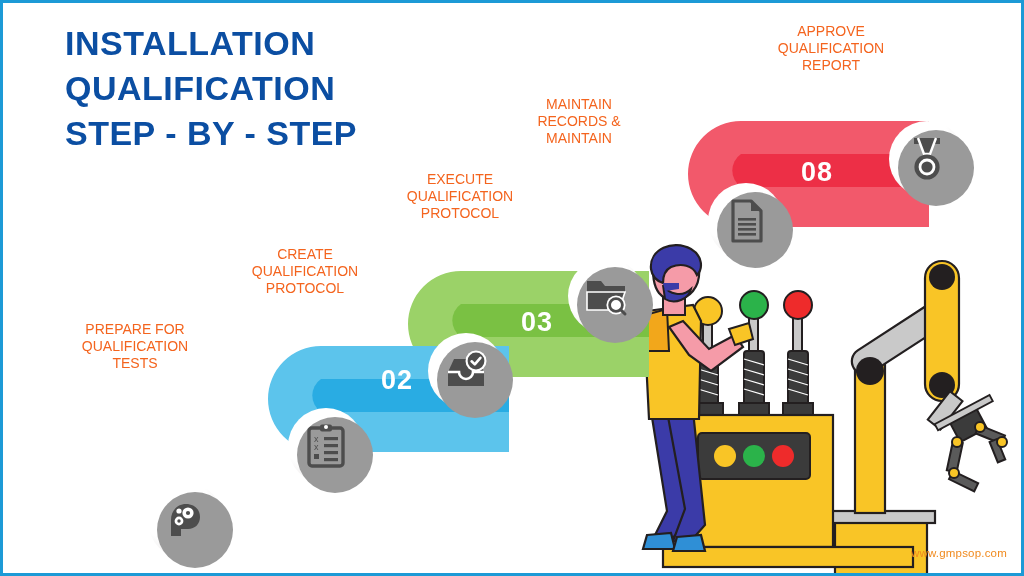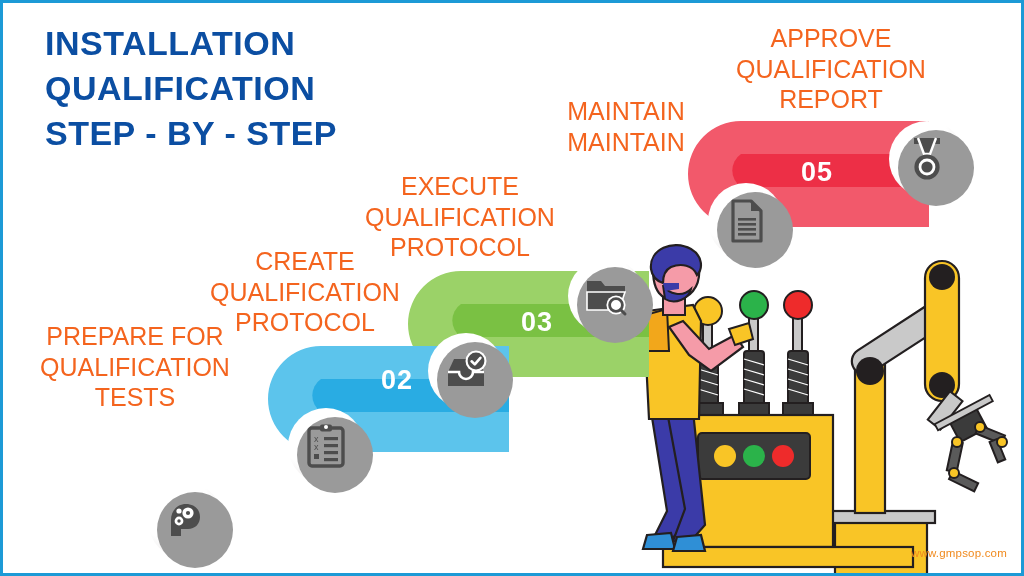--- a/index.html
+++ b/index.html
@@ -11,32 +11,32 @@
   #canvas{
     position:relative;width:1024px;height:576px;
     background:#ffffff;
     box-sizing:border-box;
     border:3px solid #1c9ad6;
     overflow:hidden;
   }
 
   
   #title{
-    position:absolute;left:42px;top:18px;width:400px;
+    position:absolute;left:62px;top:18px;width:400px;
     color:#0b4ea2;
     font-size:34px;font-weight:bold;line-height:1.32;
     letter-spacing:.5px;
   }
   #title .tline{display:block;white-space:nowrap;}
 
   
   .caption{
     position:absolute;
     color:#f4641e;
-    font-size:25px;line-height:1.22;
+    font-size:14px;line-height:1.22;
     text-align:center;
     white-space:nowrap;
   }
   .caption span{display:block;}
 
   
   .band{position:absolute;}
   .band .hook{
     position:absolute;left:0;top:0;
     width:100%;height:100%;
@@ -83,21 +83,21 @@
     <span class="tline">INSTALLATION</span>
     <span class="tline">QUALIFICATION</span>
     <span class="tline">STEP - BY - STEP</span>
   </div>
 
   <div class="band" style="left:676px;top:118px;width:250px;height:106px;z-index:1">
     <svg class="hook" viewBox="0 0 250 106">
       <path d="M62 0 H250 V40 H62 A30 30 0 0 0 62 66 H250 V106 H62 A53 53 0 0 1 62 0 Z" fill="#f2596b"></path>
       <path d="M62 33 H250 V66 H62 A20 20 0 0 1 62 33 Z" fill="#ed2f46"></path>
     </svg>
-    <div class="num" style="left:122px;top:36px">05</div>
+    <div class="num" style="left:122px;top:36px">08</div>
   </div>
 
 
   <div class="band" style="left:396px;top:268px;width:250px;height:106px;z-index:3">
     <svg class="hook" viewBox="0 0 250 106">
       <path d="M62 0 H250 V40 H62 A30 30 0 0 0 62 66 H250 V106 H62 A53 53 0 0 1 62 0 Z" fill="#9bd268"></path>
       <path d="M62 33 H250 V66 H62 A20 20 0 0 1 62 33 Z" fill="#7ac143"></path>
     </svg>
     <div class="num" style="left:122px;top:36px">03</div>
   </div>
@@ -197,22 +197,23 @@
     <span>QUALIFICATION</span>
     <span>PROTOCOL</span>
   </div>
 
   <div class="caption" style="left:357px;top:168px;width:200px">
     <span>EXECUTE</span>
     <span>QUALIFICATION</span>
     <span>PROTOCOL</span>
   </div>
 
-  <div class="caption" style="left:523px;top:93px;width:200px">
+  <div class="caption" style="left:476px;top:93px;width:200px">
     <span>MAINTAIN</span>
+    <span>RECORDS &amp;</span>
     <span>MAINTAIN</span>
   </div>
 
   <div class="caption" style="left:728px;top:20px;width:200px">
     <span>APPROVE</span>
     <span>QUALIFICATION</span>
     <span>REPORT</span>
   </div>
 
   <div id="illustration">

